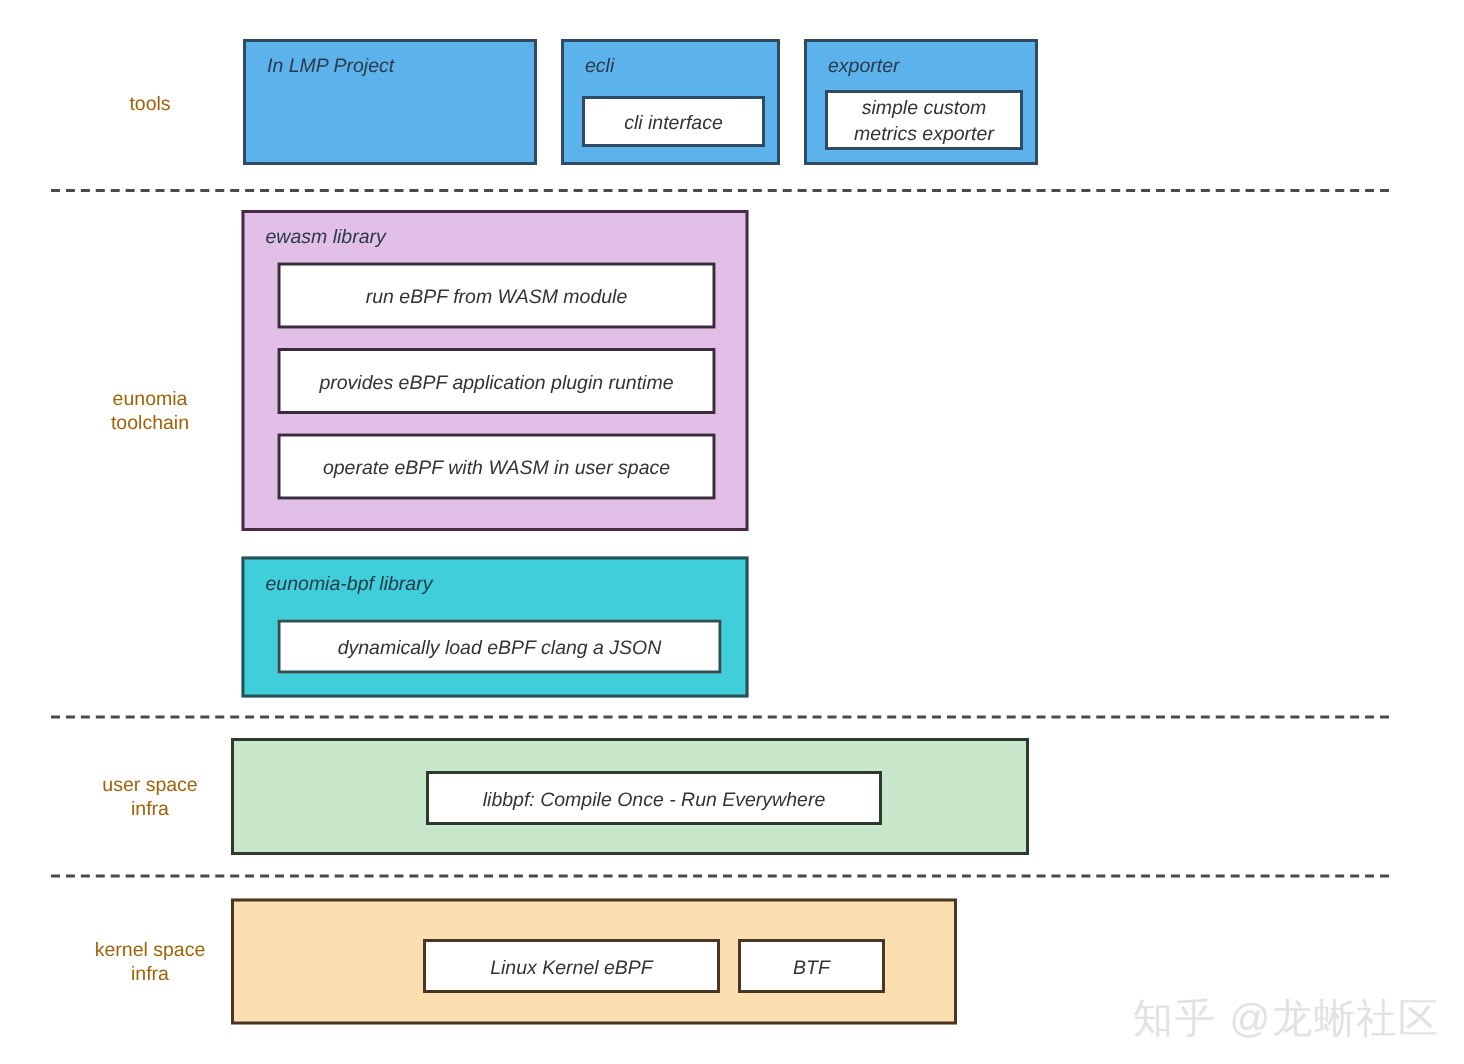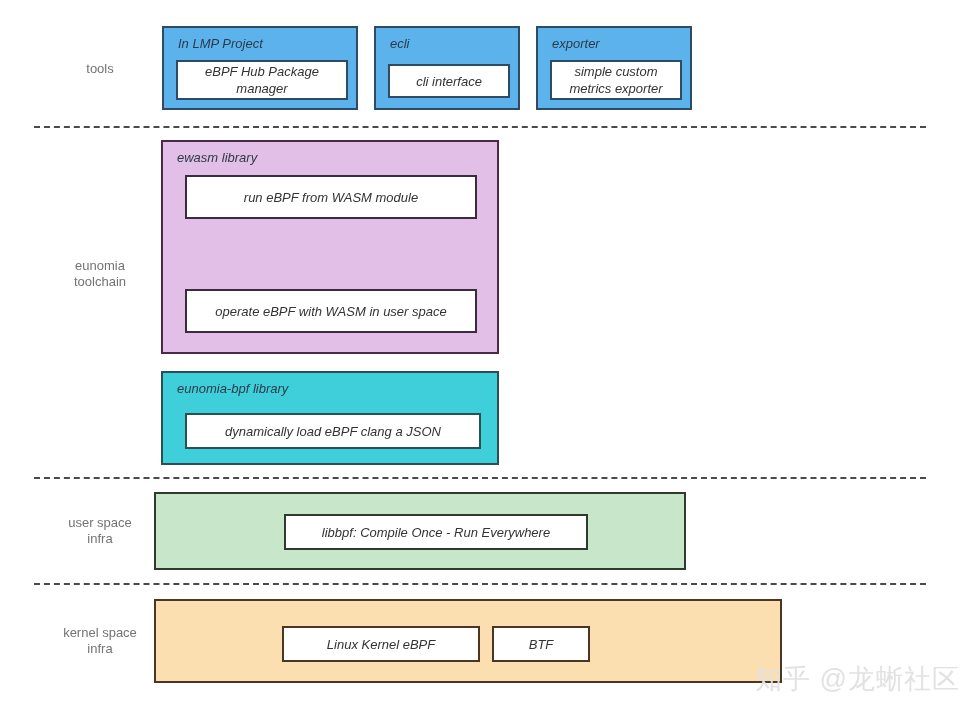--- a/index.html
+++ b/index.html
@@ -14,21 +14,21 @@
     position: relative;
     width: 976px;
     height: 709px;
     background: #ffffff;
     overflow: hidden;
   }
 
   
   .row-label {
     position: absolute;
-    color: #737373;
+    color: #a16207;
     font-size: 13px;
     line-height: 16px;
     text-align: center;
     white-space: pre-line;
   }
 
   
   .separator {
     position: absolute;
     left: 34px;
@@ -105,42 +105,41 @@
     <div class="separator" style="top: 583px;"></div>
     <div class="row-label" style="left: 46px; top: 61px; width: 108px;">tools</div>
     <div class="row-label" style="left: 46px; top: 258px; width: 108px;">eunomia
 toolchain</div>
     <div class="row-label" style="left: 40px; top: 515px; width: 120px;">user space
 infra</div>
     <div class="row-label" style="left: 36px; top: 625px; width: 128px;">kernel space
 infra</div>
     <div class="group g-blue" style="left: 162px; top: 26px; width: 196px; height: 84px;">
       <div class="group-title">In LMP Project</div>
-      <div class="item b-blue" style="left: 12px; top: 32px; width: 172px; height: 40px;">eBPF Hub Package
-manager</div>
     </div>
     <div class="group g-blue" style="left: 536px; top: 26px; width: 156px; height: 84px;">
       <div class="group-title">exporter</div>
       <div class="item b-blue" style="left: 12px; top: 32px; width: 132px; height: 40px;">simple custom
 metrics exporter</div>
     </div>
     <div class="group g-blue" style="left: 374px; top: 26px; width: 146px; height: 84px;">
       <div class="group-title">ecli</div>
       <div class="item b-blue" style="left: 12px; top: 36px; width: 122px; height: 34px;">cli interface</div>
     </div>
     <div class="group g-purple" style="left: 161px; top: 140px; width: 338px; height: 214px;">
       <div class="group-title">ewasm library</div>
       <div class="item b-purple" style="left: 22px; top: 33px; width: 292px; height: 44px;">run eBPF from WASM module</div>
+      <div class="item b-purple" style="left: 22px; top: 90px; width: 292px; height: 44px;">provides eBPF application plugin runtime</div>
       <div class="item b-purple" style="left: 22px; top: 147px; width: 292px; height: 44px;">operate eBPF with WASM in user space</div>
     </div>
     <div class="group g-cyan" style="left: 161px; top: 371px; width: 338px; height: 94px;">
       <div class="group-title">eunomia-bpf library</div>
       <div class="item b-cyan" style="left: 22px; top: 40px; width: 296px; height: 36px;">dynamically load eBPF clang a JSON</div>
     </div>
     <div class="group g-green" style="left: 154px; top: 492px; width: 532px; height: 78px;">
       <div class="item b-green" style="left: 128px; top: 20px; width: 304px; height: 36px;">libbpf: Compile Once - Run Everywhere</div>
     </div>
-    <div class="group g-orange" style="left: 154px; top: 599px; width: 628px; height: 84px;">
+    <div class="group g-orange" style="left: 154px; top: 599px; width: 484px; height: 84px;">
       <div class="item b-orange" style="left: 126px; top: 25px; width: 198px; height: 36px;">Linux Kernel eBPF</div>
       <div class="item b-orange" style="left: 336px; top: 25px; width: 98px; height: 36px;">BTF</div>
     </div>
     <div class="watermark">知乎 @龙蜥社区</div>
   </div>
 
 </body></html>

